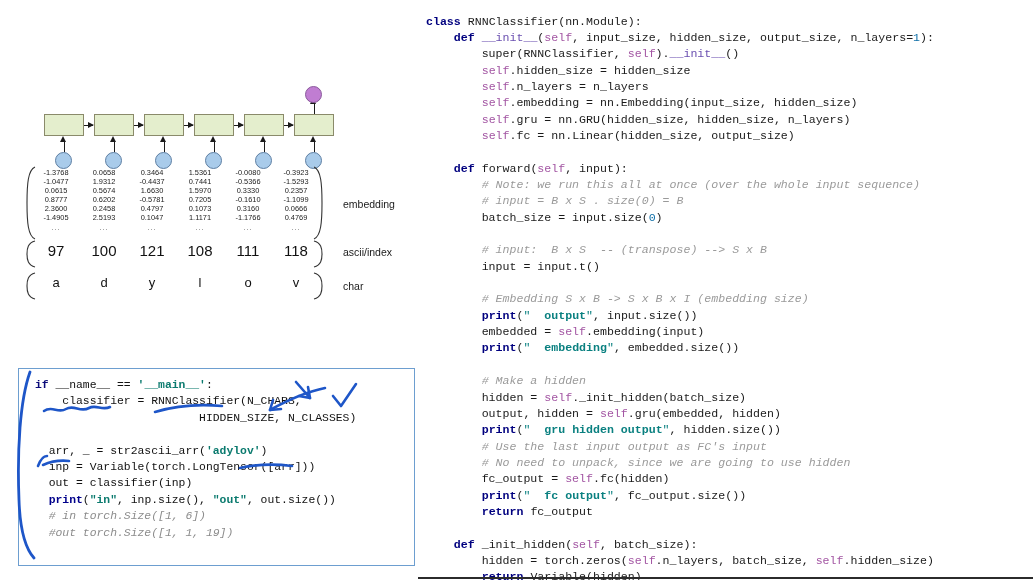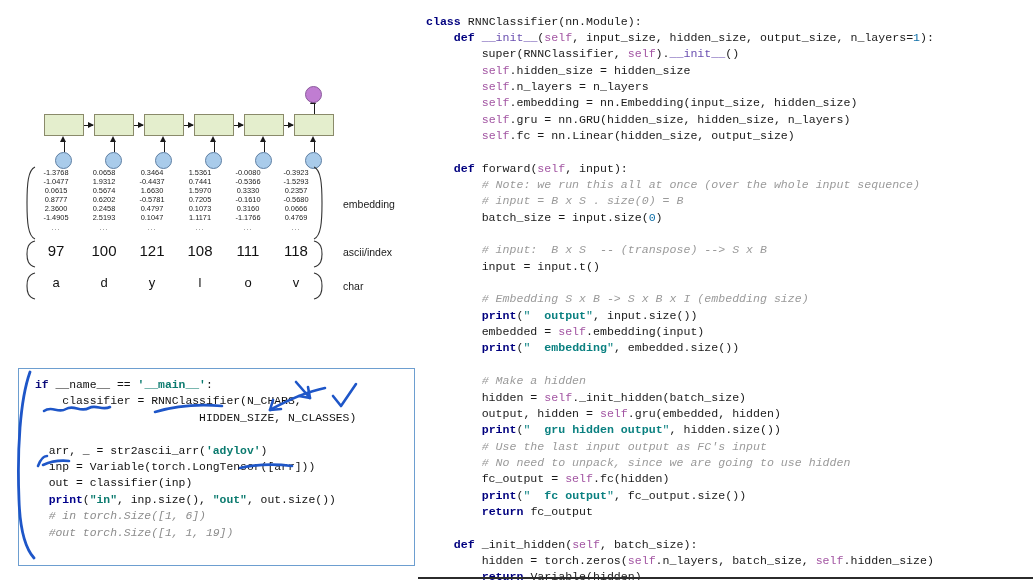--- a/index.html
+++ b/index.html
@@ -175,21 +175,21 @@
       <div>0.3330</div>
       <div>-0.1610</div>
       <div>0.3160</div>
       <div>-1.1766</div>
       <div class="mat-dots">...</div>
     </div>
     <div class="mat-col" style="left:240px;">
       <div>-0.3923</div>
       <div>-1.5293</div>
       <div>0.2357</div>
-      <div>-0.5680</div>
+      <div>-1.1099</div>
       <div>0.0666</div>
       <div>0.4769</div>
       <div class="mat-dots">...</div>
     </div>
   </div>
   <div class="row-label" style="left:343px;top:198px;">embedding</div>
 
   <div class="brk" style="left:25px;top:240px;">
     <svg width="11" height="28" viewBox="0 0 11 28">
         <path d="M10 1 C3 3 2 8 2 14 C2 20 3 25 10 27" fill="none" stroke="#333" stroke-width="1.1"></path>

